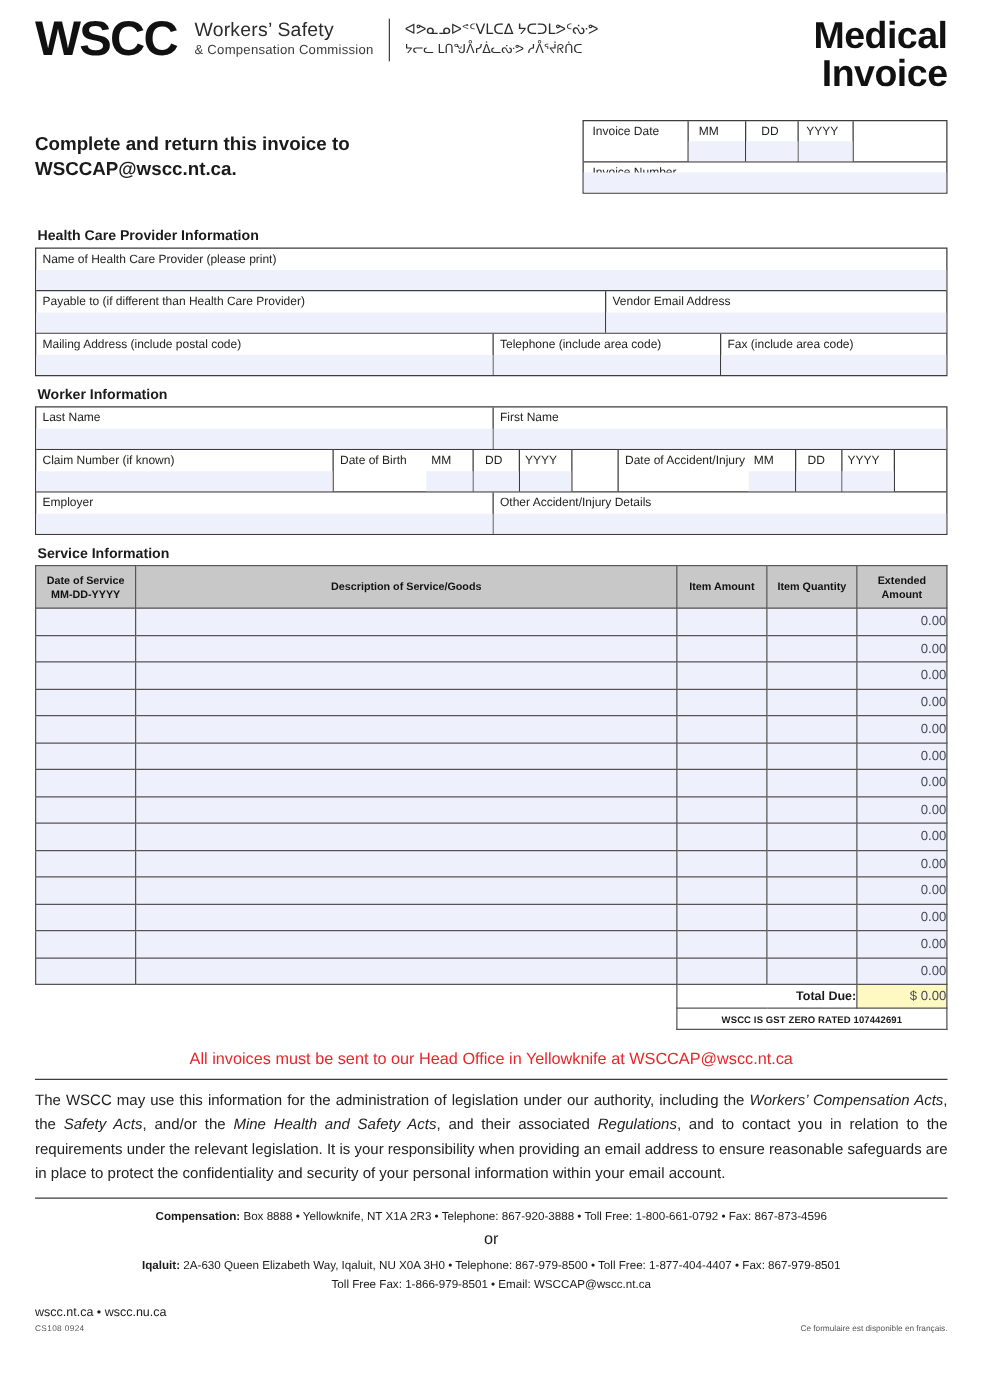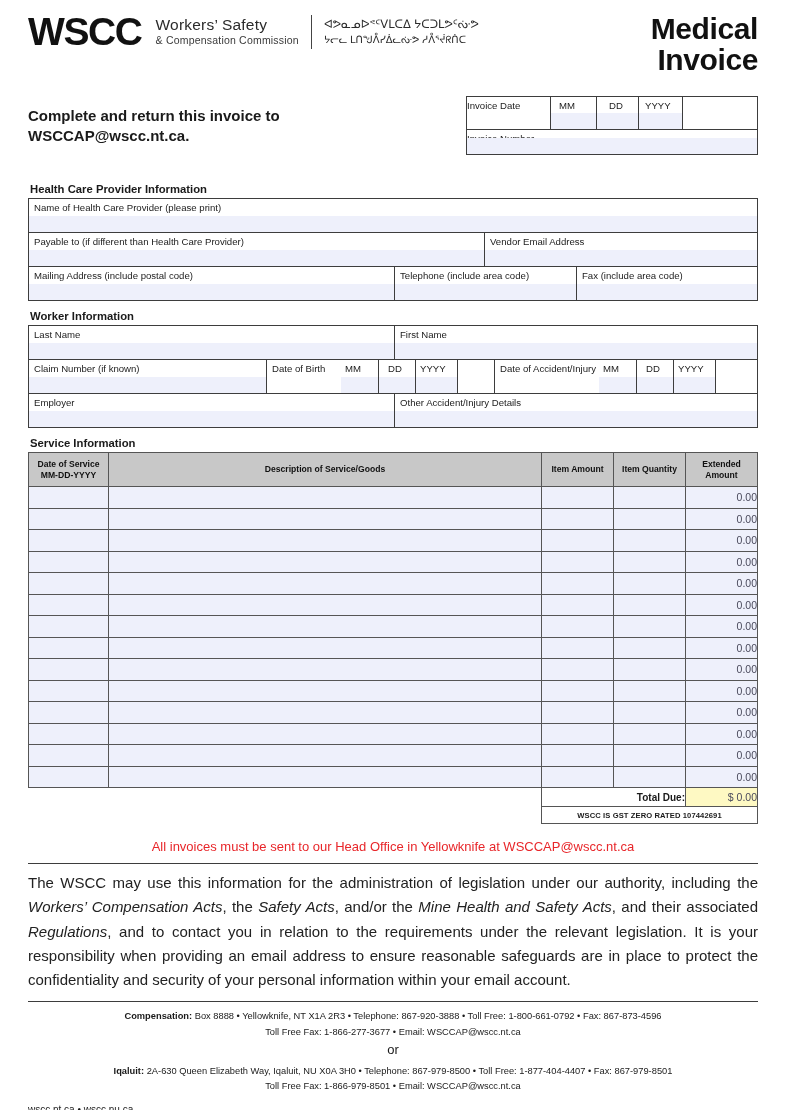--- a/index.html
+++ b/index.html
@@ -28,21 +28,21 @@
               line-height:1.02; color:#111; letter-spacing:-0.4px; padding-top:2px; }
 
   
   .midrow { position:relative; margin-top:30px; height:72px; }
   .return-to { font-size:15px; font-weight:bold; line-height:1.35; width:420px; padding-top:4px; }
   .inv-box { position:absolute; right:0; top:-6px; width:292px; border:1.3px solid #3d3d3d; }
   .inv-row { display:flex; height:33px; border-bottom:1.3px solid #3d3d3d; }
   .inv-row:last-child { border-bottom:none; height:24px; }
   .cellv { position:relative; height:100%; border-right:1px solid #3d3d3d; }
   .cellv:last-child { border-right:none; }
-  .lbl { position:absolute; left:0; top:3px; font-size:9.6px; color:#222; white-space:nowrap; }
+  .lbl { position:absolute; left:7px; top:3px; font-size:9.6px; color:#222; white-space:nowrap; }
   .fill { position:absolute; left:0; right:0; bottom:0; height:16px; background:#eef0fb; }
 
   
   .sect-title { font-size:11.3px; font-weight:bold; margin:9px 0 3px 2px; }
   .grid { border:1.3px solid #3d3d3d; }
   .grow { display:flex; border-bottom:1.3px solid #3d3d3d; }
   .grow:last-child { border-bottom:none; }
   .gcell { position:relative; height:33px; border-right:1px solid #3d3d3d; }
   .gcell:last-child { border-right:none; }
   .gcell .lbl { font-size:9.6px; top:3px; left:5px; }
@@ -57,21 +57,21 @@
   td.amt { text-align:right; padding-right:6px; font-size:10.5px; color:#4a4a5c; }
   .c1 { width:80px; } .c2 { width:auto; } .c3 { width:72px; } .c4 { width:72px; } .c5 { width:72px; }
   .total-row td { background:#fff; height:19px; }
   td.total-lbl { text-align:right; padding-right:6px; font-size:10px; font-weight:bold; }
   td.total-amt { text-align:right; padding-right:6px; font-size:10.5px; color:#4a4a5c; background:#fef9c3; }
   td.gst { text-align:center; font-size:7.6px; font-weight:bold; height:17px; background:#fff; letter-spacing:.1px; }
 
   
   .redline { text-align:center; color:#e8262a; font-weight:normal; font-size:13px; margin:15px 0 9px; }
   .hr { border-top:1.4px solid #3d3d3d; }
-  .privacy { font-size:15px; line-height:1.62; text-align:justify; margin:7px 0 0; color:#222; }
+  .privacy { font-size:12px; line-height:1.62; text-align:justify; margin:7px 0 0; color:#222; }
   .privacy i { font-style:italic; }
   .hr2 { border-top:1.2px solid #3d3d3d; margin-top:9px; }
 
   .contact { text-align:center; font-size:9.3px; line-height:1.62; margin-top:7px; color:#1a1a1a; }
   .contact b { font-weight:bold; }
   .orline { text-align:center; font-size:13px; margin:2px 0; }
   .sites { font-size:10px; font-weight:normal; margin-top:10px; }
   .footrow { position:relative; margin-top:4px; height:16px; }
   .formcode { position:absolute; left:0; top:0; font-size:6.6px; color:#555; letter-spacing:.3px; }
   .frnote { position:absolute; right:0; top:0; font-size:6.6px; color:#555; }
@@ -363,21 +363,20 @@
   </table>
 
   <div class="redline">All invoices must be sent to our Head Office in Yellowknife at WSCCAP@wscc.nt.ca</div>
   <div class="hr"></div>
 
   <p class="privacy"><span>The WSCC may use this information for the administration of legislation under our authority, including the </span><i>Workers’ Compensation Acts</i><span>, the </span><i>Safety Acts</i><span>, and/or the </span><i>Mine Health and Safety Acts</i><span>, and their associated </span><i>Regulations</i><span>, and to contact you in relation to the requirements under the relevant legislation. It is your responsibility when providing an email address to ensure reasonable safeguards are in place to protect the confidentiality and security of your personal information within your email account.</span></p>
   <div class="hr2"></div>
 
   <div class="contact">
     <div><b>Compensation:</b><span> Box 8888 • Yellowknife, NT  X1A 2R3 • Telephone: 867-920-3888 • Toll Free: 1-800-661-0792 • Fax: 867-873-4596</span></div>
-    <div>Toll Free Fax: 1-866-277-3677 • Email: WSCCAP@wscc.nt.ca</div>
   </div>
   <div class="orline">or</div>
   <div class="contact">
     <div><b>Iqaluit:</b><span> 2A-630 Queen Elizabeth Way, Iqaluit, NU  X0A 3H0 • Telephone: 867-979-8500 • Toll Free: 1-877-404-4407 • Fax: 867-979-8501</span></div>
     <div>Toll Free Fax: 1-866-979-8501 • Email: WSCCAP@wscc.nt.ca</div>
   </div>
   <div class="sites">wscc.nt.ca • wscc.nu.ca</div>
   <div class="footrow">
     <span class="formcode">CS108  0924</span>
     <span class="frnote">Ce formulaire est disponible en français.</span>

